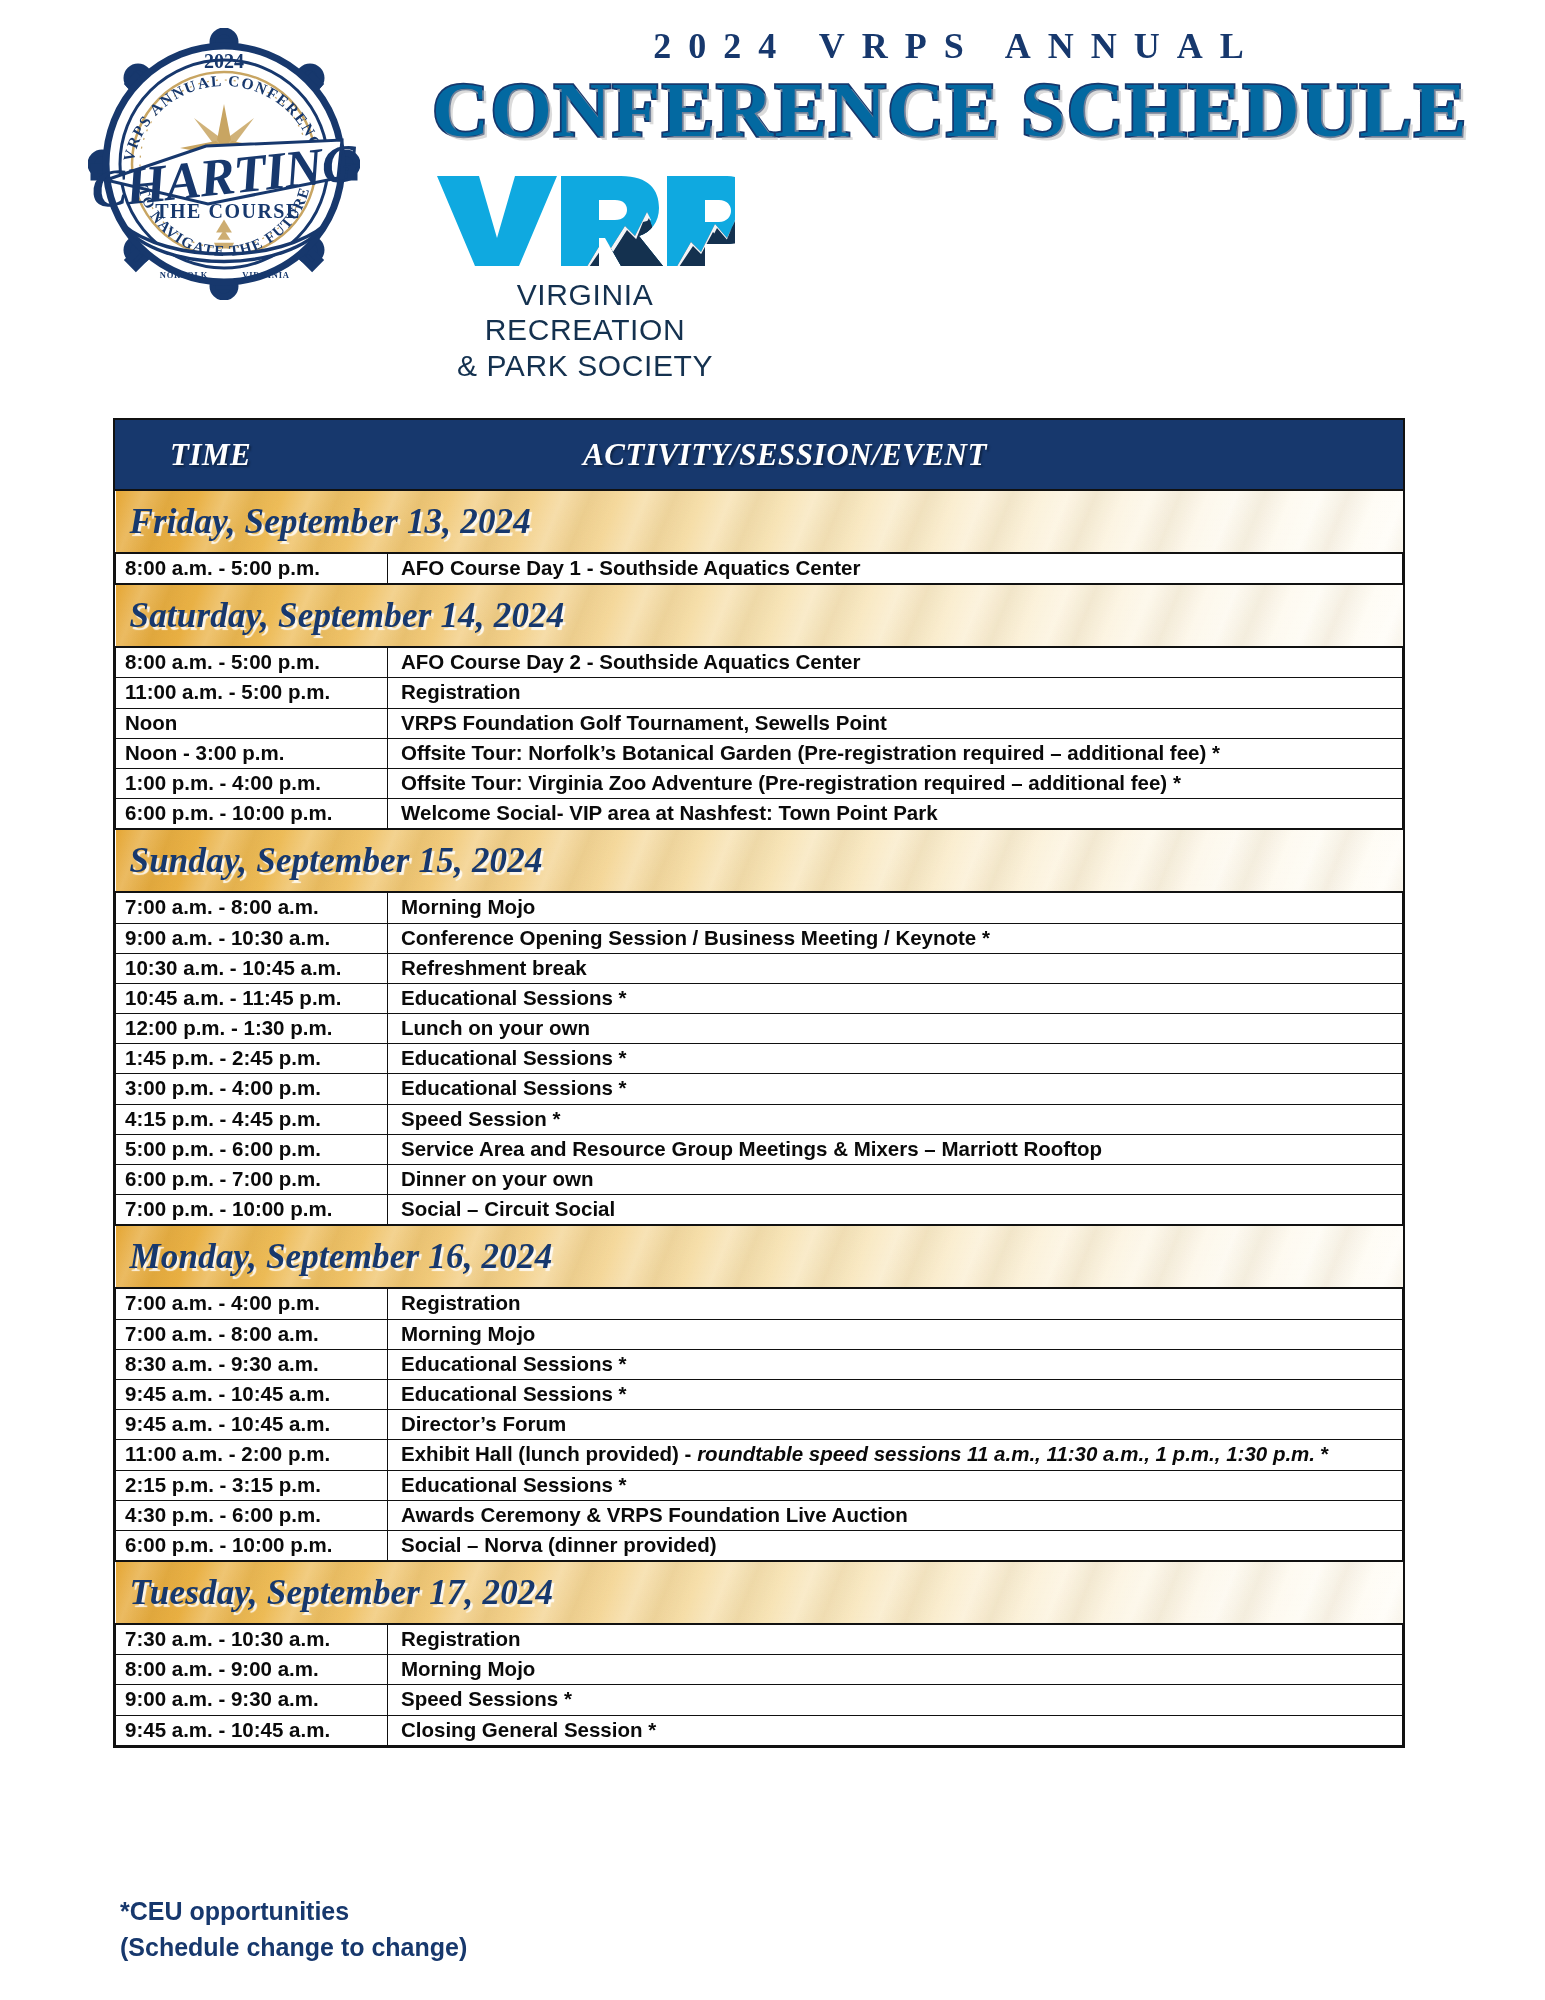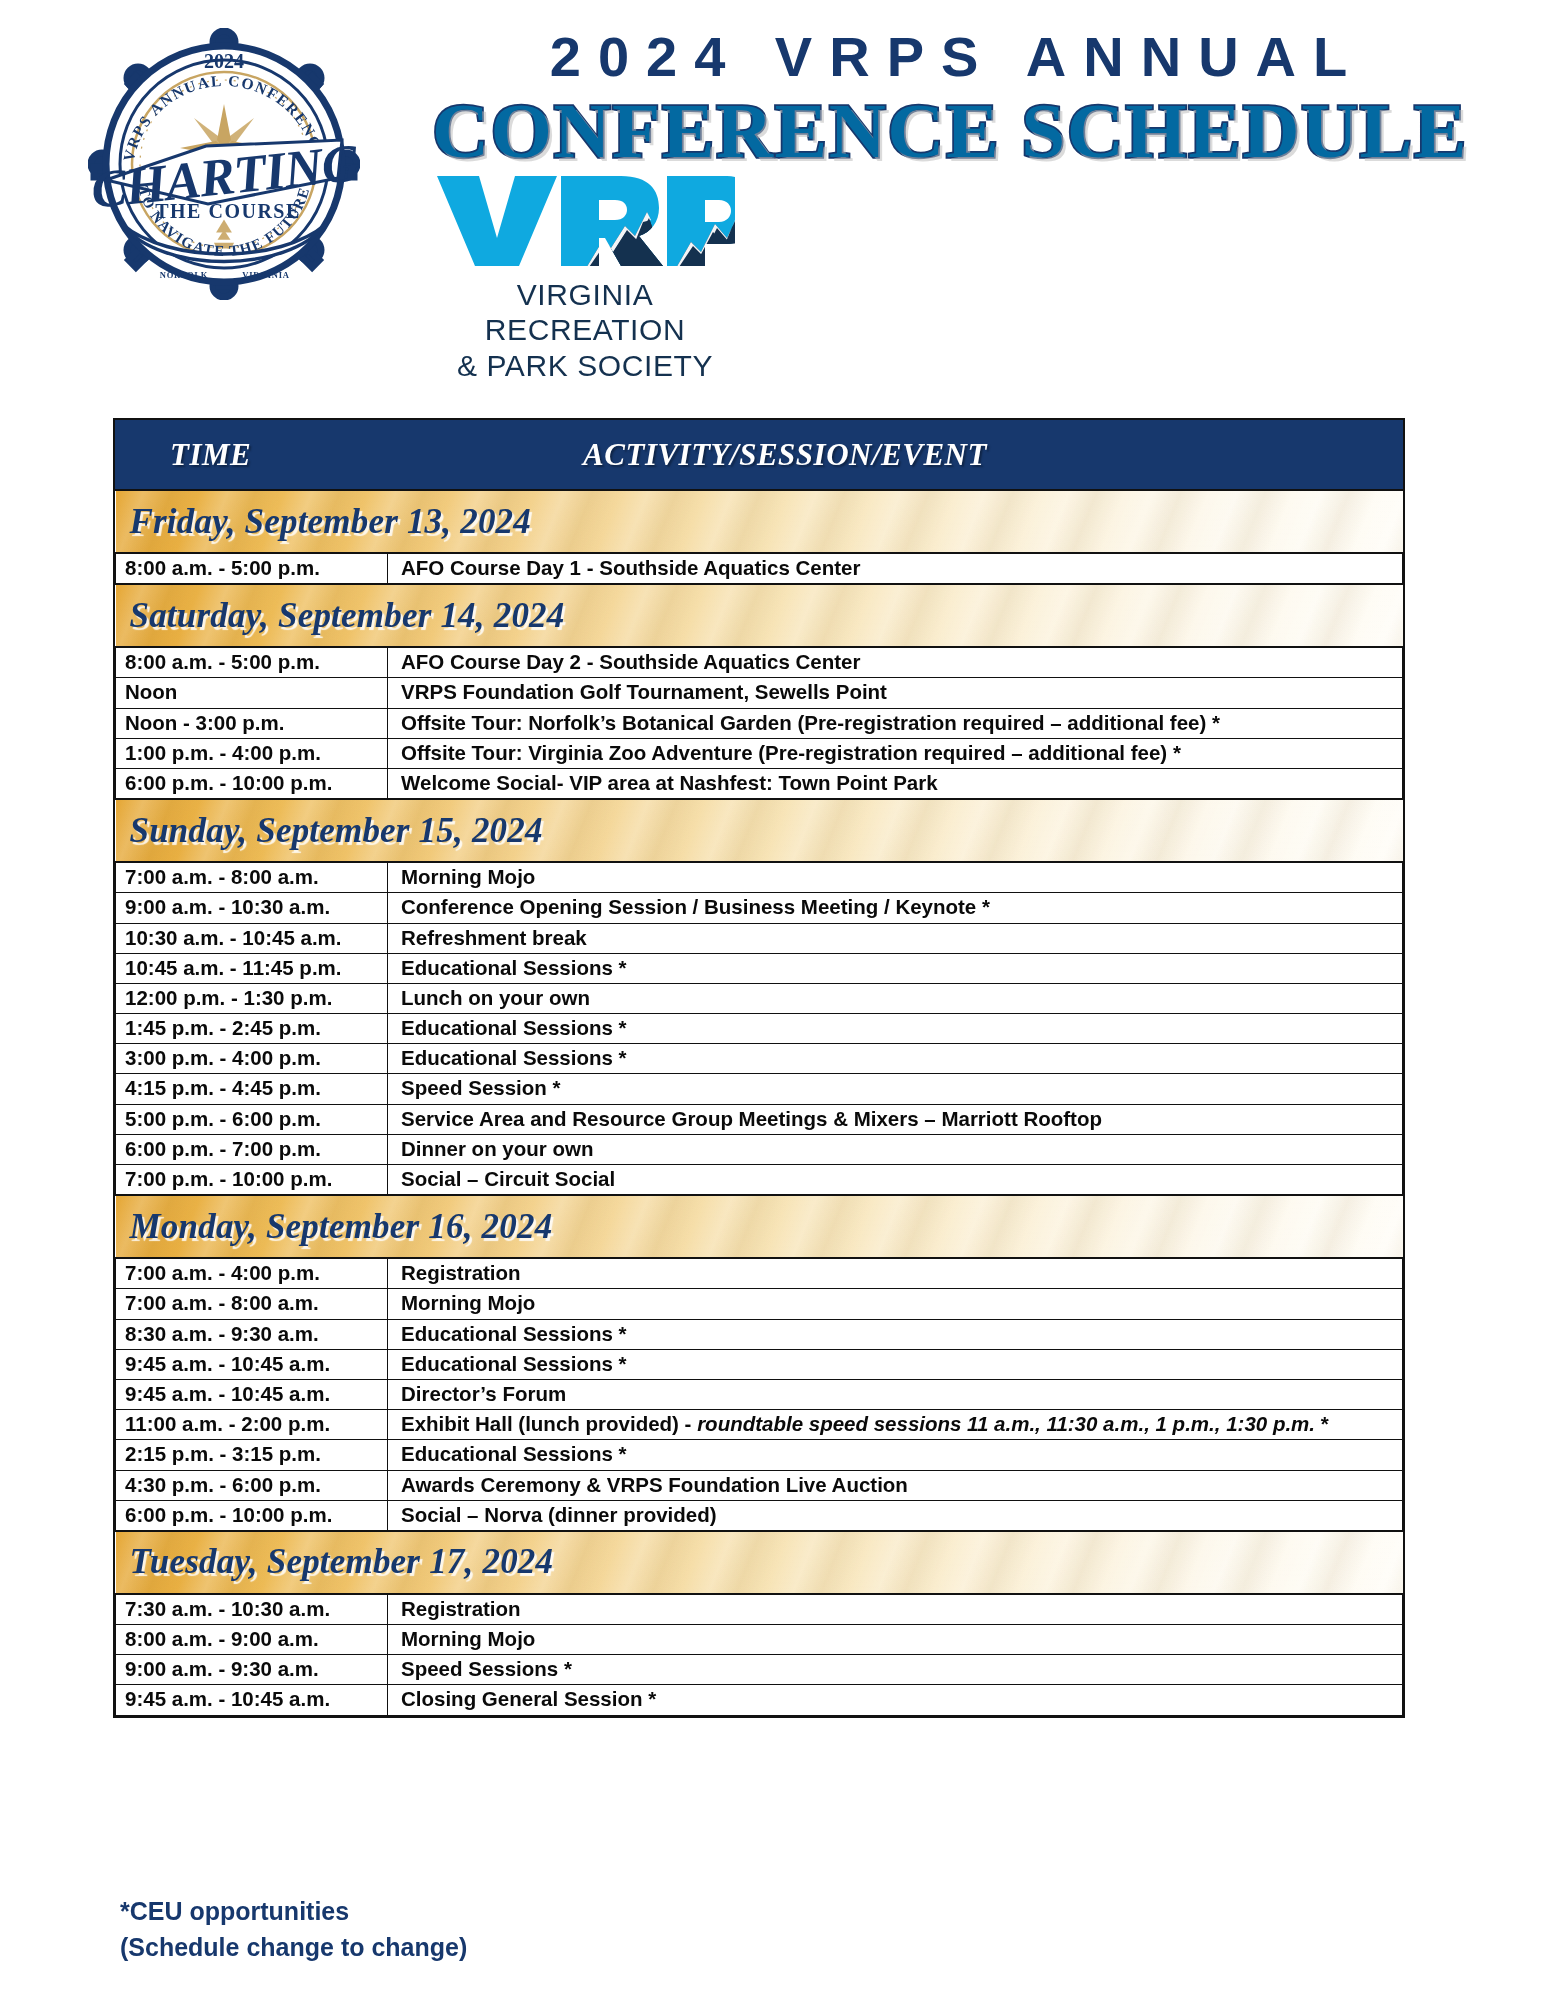--- a/index.html
+++ b/index.html
@@ -29,23 +29,23 @@
   }
   .emblem svg { display:block; width:100%; height:100%; }
 
   
   .title-block {
     position: absolute;
     left: 395px; top: 28px;
     width: 1110px;
   }
   .kicker {
-    font-family: Liberation Sans, sans-serif;
-    font-weight: bold;
-    font-size: 56px;
+    font-family: Liberation Serif, serif;
+    font-weight: bold;
+    font-size: 36px;
     letter-spacing: 17px;
     color: #17386d;
     text-align: center;
     line-height: 1.05;
     padding-left: 14px;
   }
   .big-title {
     font-family: "Liberation Serif", serif;
     font-weight: bold;
     font-size: 79px;
@@ -333,20 +333,24 @@
           <td class="act"><span class="cell-text">AFO Course Day 1 - Southside Aquatics Center</span></td>
         </tr>
         <tr class="day-row">
           <td colspan="2"><span class="day-label">Saturday, September 14, 2024</span></td>
         </tr>
         <tr class="ev-row">
           <td class="time"><span class="cell-text">8:00 a.m. - 5:00 p.m.</span></td>
           <td class="act"><span class="cell-text">AFO Course Day 2 - Southside Aquatics Center</span></td>
         </tr>
         <tr class="ev-row">
+          <td class="time"><span class="cell-text">11:00 a.m. - 5:00 p.m.</span></td>
+          <td class="act"><span class="cell-text">Registration</span></td>
+        </tr>
+        <tr class="ev-row">
           <td class="time"><span class="cell-text">Noon</span></td>
           <td class="act"><span class="cell-text">VRPS Foundation Golf Tournament, Sewells Point</span></td>
         </tr>
         <tr class="ev-row">
           <td class="time"><span class="cell-text">Noon - 3:00 p.m.</span></td>
           <td class="act"><span class="cell-text">Offsite Tour: Norfolk’s Botanical Garden (Pre-registration required – additional fee) *</span></td>
         </tr>
         <tr class="ev-row">
           <td class="time"><span class="cell-text">1:00 p.m. - 4:00 p.m.</span></td>
           <td class="act"><span class="cell-text">Offsite Tour: Virginia Zoo Adventure (Pre-registration required – additional fee) *</span></td>

